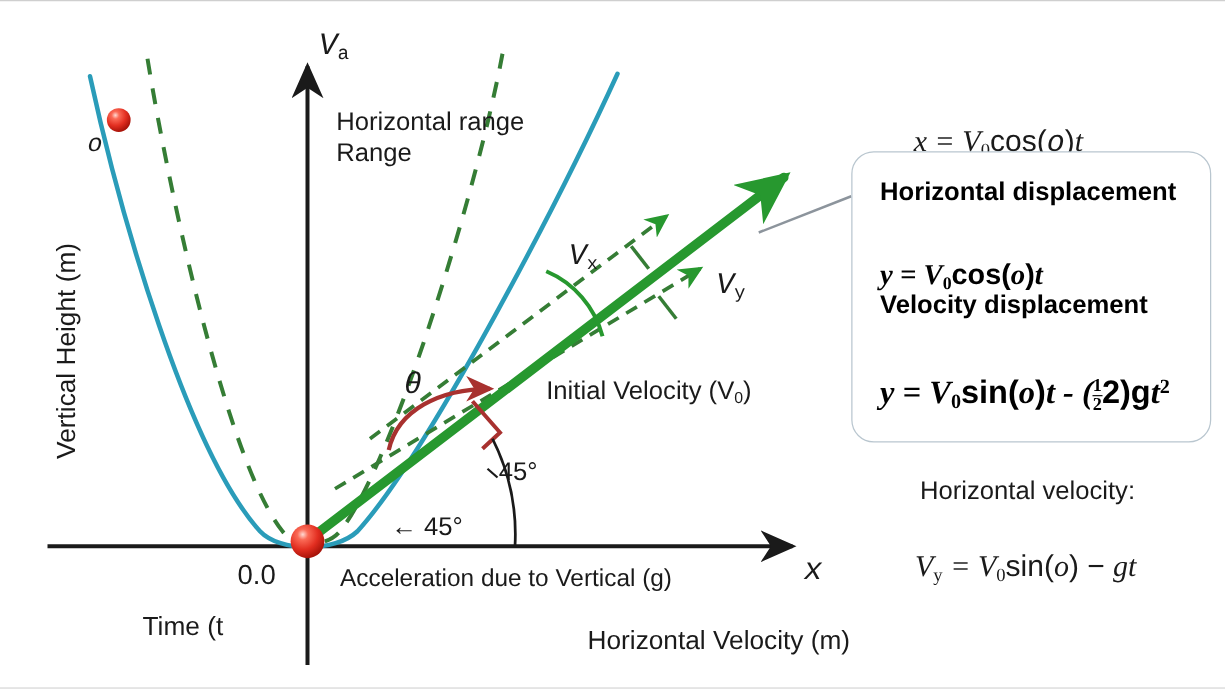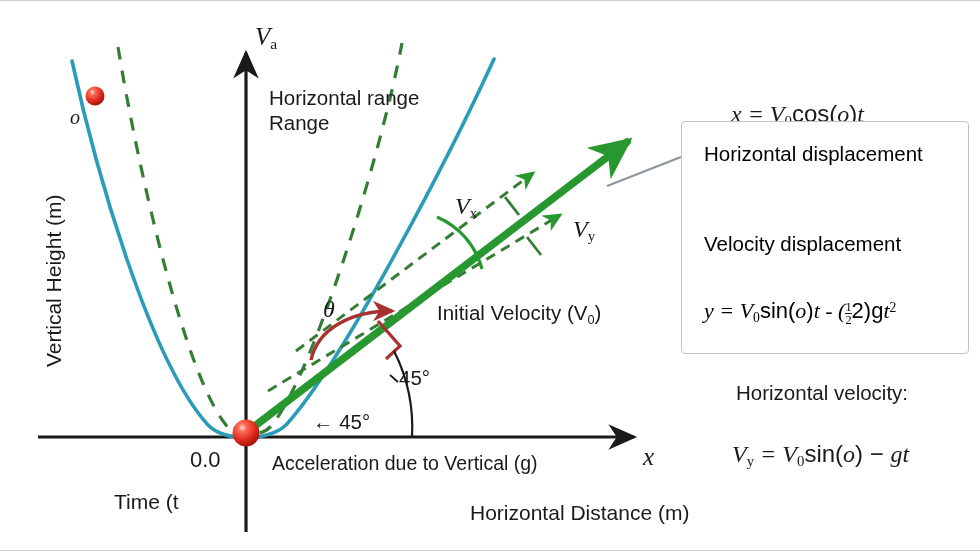--- a/index.html
+++ b/index.html
@@ -25,21 +25,21 @@
     width: 980px; height: 551px;
     overflow: visible;
   }
   .lbl {
     position: absolute;
     white-space: nowrap;
     color: #1a1a1a;
     line-height: 1.12;
   }
   .sans { font-family: "Liberation Sans", sans-serif; }
-  .serif-it { font-family: Liberation Serif, serif; font-style: italic; }
+  .serif-it { font-family: Liberation Mono, monospace; font-style: italic; }
   .mathrow { font-family: "Liberation Serif", serif; font-style: italic; margin-top: 24px; }
   .mathrow .up { font-style: normal; font-family: "Liberation Sans", sans-serif; }
   sub, sup { font-style: normal; }
   sub { font-size: 0.62em; vertical-align: -0.28em; }
   sup { font-size: 0.62em; vertical-align: 0.45em; }
 
   
   #y-axis-title {
     left: -96px; top: 268px;
     width: 300px; text-align: center;
@@ -69,28 +69,29 @@
 
   
   #eq-top { left: 731px; top: 76px; font-size: 24px; }
 
   
   #callout-box {
     position: absolute;
     left: 681px; top: 120px;
     width: 288px; height: 233px;
     border: 1.6px solid #b9c6cf;
-    border-radius: 4px;
+    border-radius: 18px;
     background: #ffffff;
+    font-weight: bold;
   }
   #callout-box .line { position: absolute; left: 22px; white-space: nowrap; }
   #c-l1 { top: 20px;  font-size: 20.5px; }
   #c-l2 { top: 60px;  font-size: 23px; }
   #c-l3 { top: 110px; font-size: 20.5px; }
-  #c-l4 { top: 152px; font-size: 22px; }
+  #c-l4 { top: 152px; font-size: 26px; }
 
   
   #hv-title { left: 736px; top: 381px; font-size: 20.5px; }
   #hv-eq    { left: 732px; top: 416px; font-size: 24px; }
 
   .frac {
     display: inline-block;
     vertical-align: middle;
     font-size: 0.56em;
     line-height: 1;
@@ -166,21 +167,21 @@
     <path d="M 390,374 L 398,381" fill="none" stroke="#1a1a1a" stroke-width="1.8"></path>
 
     <line x1="607" y1="185" x2="681" y2="156" stroke="#8c949c" stroke-width="2"></line>
 
     <circle cx="246" cy="432" r="13.5" fill="url(#ballGrad)"></circle>
     <circle cx="95" cy="95" r="9.5" fill="url(#ballGrad)"></circle>
   </svg>
 
   <div class="lbl sans" id="y-axis-title">Vertical Height (m)</div>
 
-  <div class="lbl sans" id="x-axis-title">Horizontal Distance (m)</div>
+  <div class="lbl sans" id="x-axis-title">Horizontal Velocity (m)</div>
 
   <div class="lbl sans" id="time-label">Time (t</div>
 
   <div class="lbl sans" id="zero-label">0.0</div>
 
   <div class="lbl sans" id="gravity-label">Acceleration due to Vertical (g)</div>
 
   <div class="lbl serif-it" id="va-label"><span>V</span><sub>a</sub></div>
 
   <div class="lbl serif-it" id="x-label">x</div>
@@ -201,20 +202,21 @@
   <div class="lbl sans" id="deg45-a">45°</div>
 
   <div class="lbl sans" id="deg45-b"><span>←</span>&nbsp;<span>45°</span></div>
 
   <div class="lbl mathrow" id="eq-top"><span>x</span><span> = </span><span>V</span><sub>0</sub><span class="up">cos</span><span class="up">(</span><span class="serif-it">o</span><span class="up">)</span><span>t</span></div>
 
   <div id="callout-box">
 
     <div class="line sans" id="c-l1">Horizontal displacement</div>
 
+    <div class="line mathrow" id="c-l2"><span>y</span><span> = </span><span>V</span><sub>0</sub><span class="up">cos</span><span class="up">(</span><span>o</span><span class="up">)</span><span>t</span></div>
 
     <div class="line sans" id="c-l3">Velocity displacement</div>
 
     <div class="line mathrow" id="c-l4"><span>y</span><span> = </span><span>V</span><sub>0</sub><span class="up">sin</span><span class="up">(</span><span>o</span><span class="up">)</span><span>t - (</span><span class="frac"><span class="num">1</span><span class="den">2</span></span><span class="up">2)</span><span class="up">g</span><span>t</span><sup>2</sup></div>
   </div>
 
   <div class="lbl sans" id="hv-title">Horizontal velocity:</div>
 
   <div class="lbl mathrow" id="hv-eq"><span>V</span><sub>y</sub><span> = </span><span>V</span><sub>0</sub><span class="up">sin</span><span class="up">(</span><span>o</span><span class="up">)</span><span class="up"> − </span><span>g</span><span>t</span></div>
 

